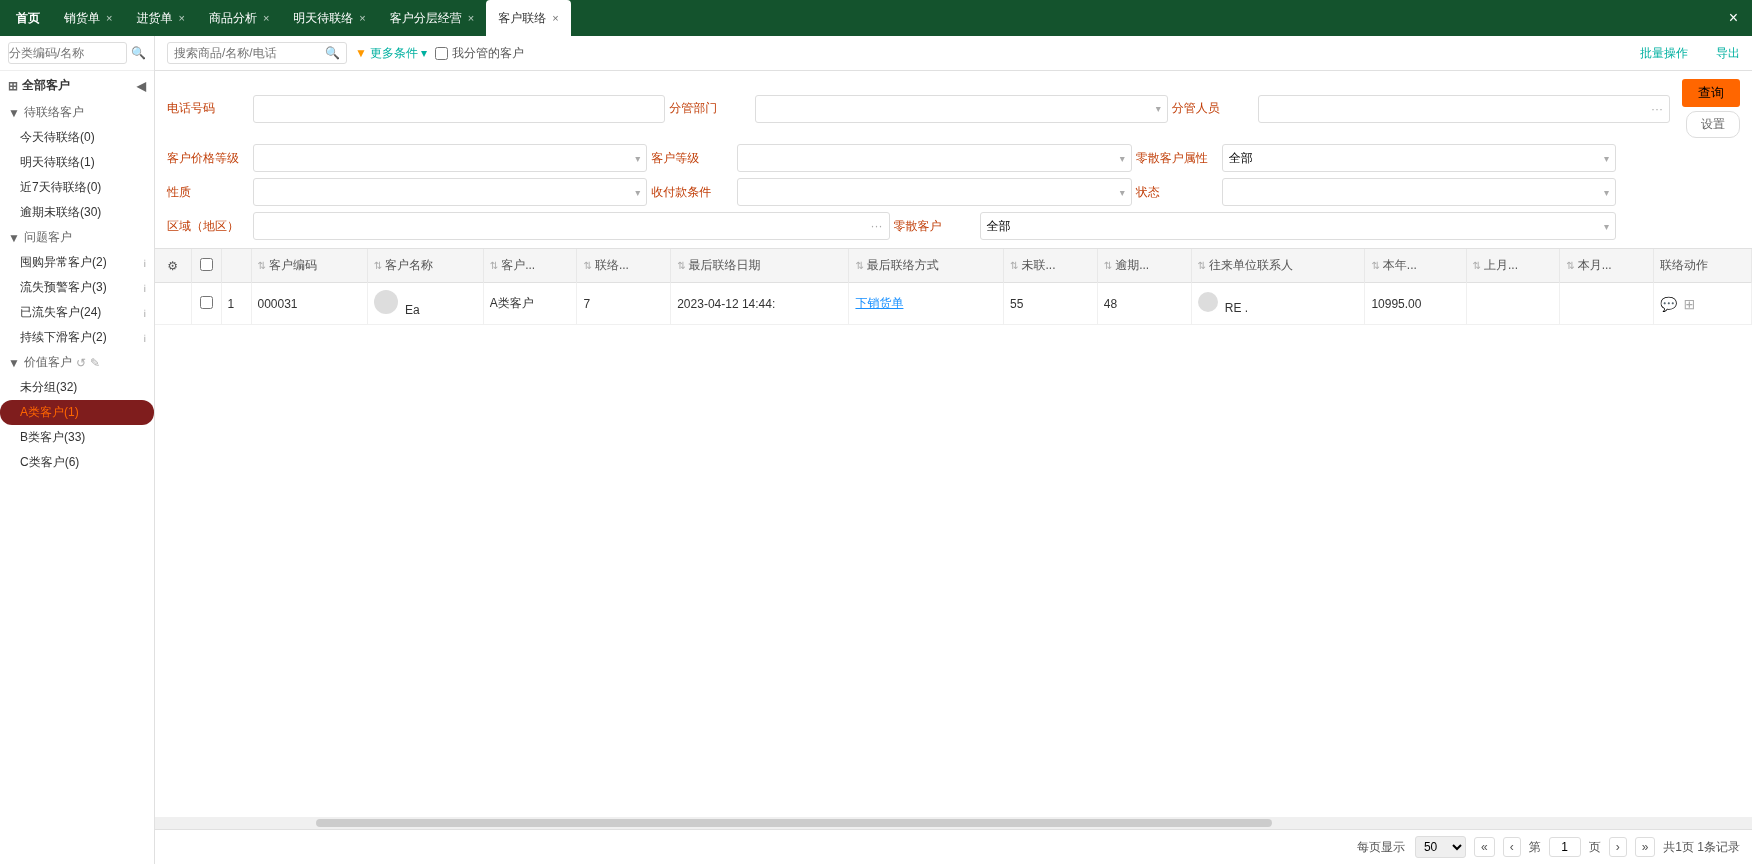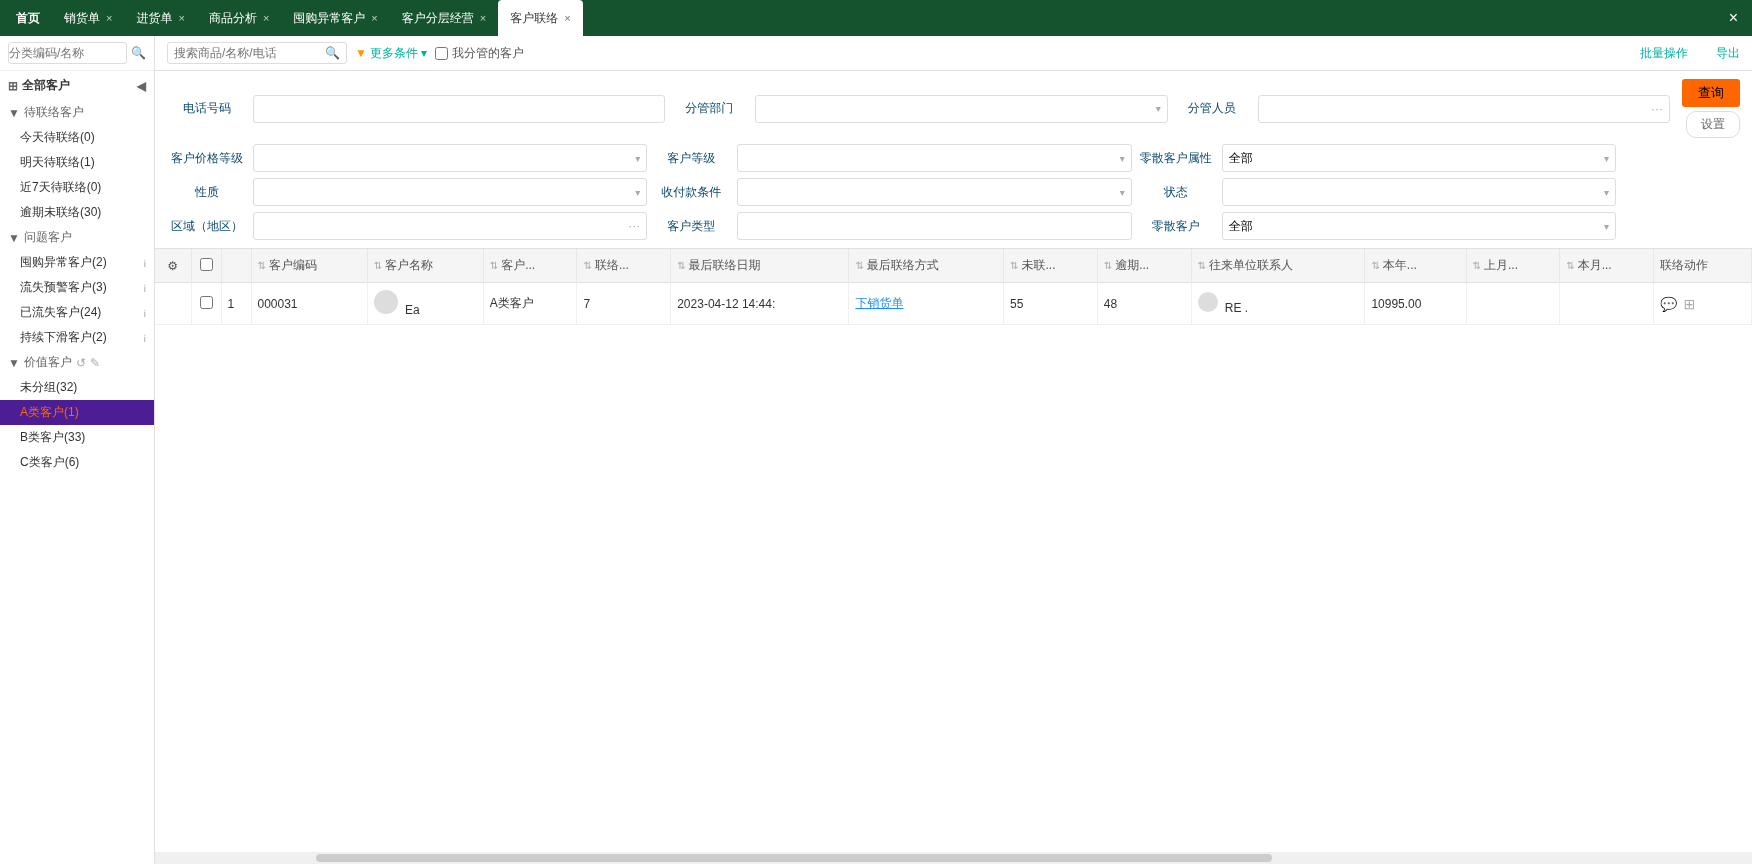--- a/index.html
+++ b/index.html
@@ -99,21 +99,21 @@
     }
     .sidebar-section-title .arrow { margin-right: 4px; }
     .sidebar-item {
       padding: 4px 8px 4px 20px;
       color: #333;
       cursor: pointer;
       display: flex;
       align-items: center;
       justify-content: space-between;
     }
-    .sidebar-item.active { background: #4c1d95; color: #ff6600; }
+    .sidebar-item.active { background: #7f1d1d; color: #ff6600; border-radius: 12px; }
     .sidebar-item .info-icon { color: #aaa; font-size: 10px; }
 
     
     .content {
       flex: 1;
       display: flex;
       flex-direction: column;
       background: #f5f5f5;
       overflow: hidden;
     }
@@ -179,22 +179,22 @@
       gap: 4px;
     }
     .adv-filter-row:last-child { margin-bottom: 0; }
     .filter-item {
       display: flex;
       align-items: center;
       flex: 1;
     }
     .filter-item label {
       width: 80px;
-      text-align: center;
-      color: #0c4a6e;
+      text-align: left;
+      color: #c2410c;
       margin-right: 6px;
       white-space: nowrap;
       font-size: 12px;
     }
     .filter-item .filter-input {
       flex: 1;
       border: 1px solid #ddd;
       border-radius: 3px;
       padding: 4px 6px;
       font-size: 12px;
@@ -354,21 +354,21 @@
   </div>
   <div class="nav-tab">
     <span>进货单</span>
     <span class="close-icon">×</span>
   </div>
   <div class="nav-tab">
     <span>商品分析</span>
     <span class="close-icon">×</span>
   </div>
   <div class="nav-tab">
-    <span>囤购异常客户</span>
+    <span>明天待联络</span>
     <span class="close-icon">×</span>
   </div>
   <div class="nav-tab">
     <span>客户分层经营</span>
     <span class="close-icon">×</span>
   </div>
   <div class="nav-tab active">
     <span>客户联络</span>
     <span class="close-icon">×</span>
   </div>
@@ -546,26 +546,20 @@
         </div>
         <div style="width:120px;"></div>
       </div>
 
       <div class="adv-filter-row">
         <div class="filter-item">
           <label>区域（地区）</label>
           <div class="filter-input">
             <span></span>
             <span class="dots">···</span>
-          </div>
-        </div>
-        <div class="filter-item">
-          <label>客户类型</label>
-          <div class="filter-input">
-            <span></span>
           </div>
         </div>
         <div class="filter-item">
           <label>零散客户</label>
           <div class="filter-input">
             <span>全部</span>
             <span class="arrow">▾</span>
           </div>
         </div>
         <div style="width:120px;"></div>
@@ -631,14 +625,30 @@
             </td>
           </tr>
         </tbody>
       </table>
     </div>
 
     <div class="scrollbar-area">
       <div class="scrollbar-thumb"></div>
     </div>
 
+    <div class="bottom-bar">
+      <span class="page-size-label">每页显示</span>
+      <select>
+        <option>50</option>
+        <option>100</option>
+        <option>200</option>
+      </select>
+      <button class="page-btn">«</button>
+      <button class="page-btn">‹</button>
+      <span>第</span>
+      <input class="page-input" type="text" value="1" style="">
+      <span>页</span>
+      <button class="page-btn">›</button>
+      <button class="page-btn">»</button>
+      <span>共1页 1条记录</span>
+    </div>
   </div>
 </div>
 
 </body></html>

